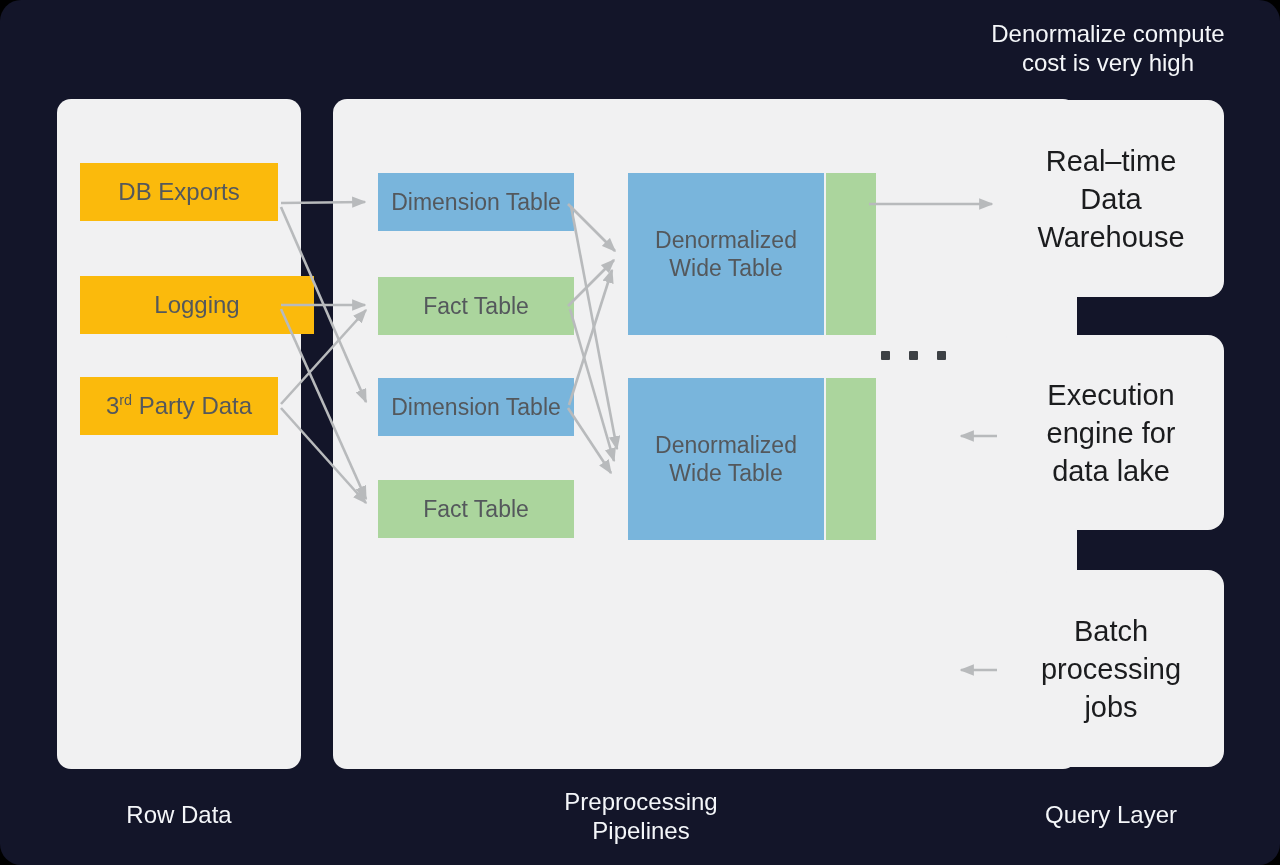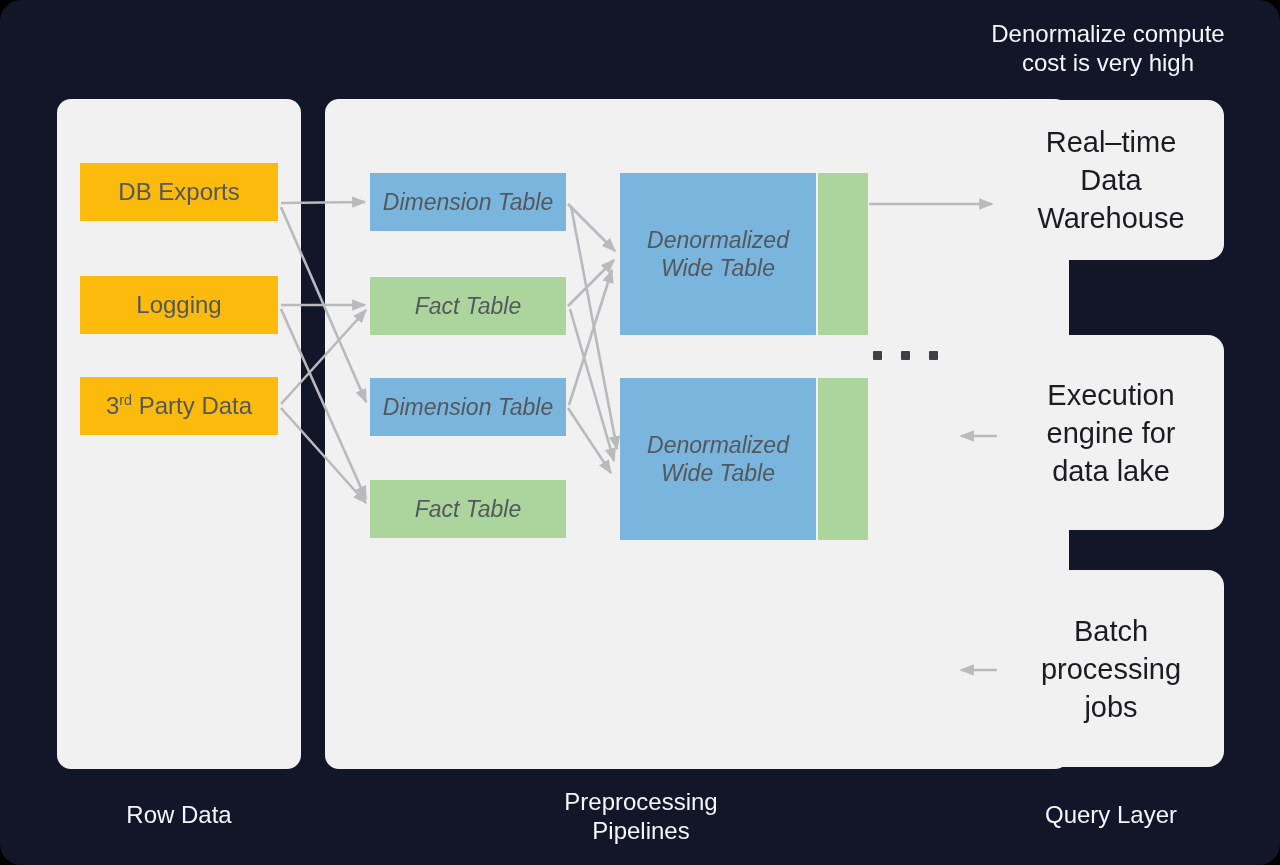--- a/index.html
+++ b/index.html
@@ -45,29 +45,29 @@
 
   <div class="annotation">
     <div>Denormalize compute</div>
     <div>cost is very high</div>
   </div>
 
   <div class="panel" style="left:57px;top:99px;width:244px;height:670px;">
     <div class="node source" style="left:23px;top:64px;width:198px;height:58px;">
       <span>DB Exports</span>
     </div>
-    <div class="node source" style="left:23px;top:177px;width:198px;height:58px;">
+    <div class="node source" style="left:23px;top:177px;width:234px;height:58px;">
       <span>Logging</span>
     </div>
     <div class="node source" style="left:23px;top:278px;width:198px;height:58px;">
       <span><span>3</span><sup>rd</sup><span> Party Data</span></span>
     </div>
   </div>
 
-  <div class="panel" style="left:325px;top:99px;width:744px;height:670px;font-style:italic;">
+  <div class="panel" style="left:333px;top:99px;width:744px;height:670px;">
     <div class="node dimension" style="left:45px;top:74px;width:196px;height:58px;">
       <span>Dimension Table</span>
     </div>
     <div class="node fact" style="left:45px;top:178px;width:196px;height:58px;">
       <span>Fact Table</span>
     </div>
     <div class="node dimension" style="left:45px;top:279px;width:196px;height:58px;">
       <span>Dimension Table</span>
     </div>
     <div class="node fact" style="left:45px;top:381px;width:196px;height:58px;">
@@ -84,21 +84,21 @@
       <div>Denormalized</div>
       <div>Wide Table</div>
     </div>
     <div class="strip" style="left:493px;top:279px;width:50px;height:162px;"></div>
 
     <div class="dot" style="left:548px;top:252px;"></div>
     <div class="dot" style="left:576px;top:252px;"></div>
     <div class="dot" style="left:604px;top:252px;"></div>
   </div>
 
-  <div class="qbox" style="top:100px;height:160px;text-align:center;">
+  <div class="qbox" style="top:100px;height:197px;text-align:center;">
     <div>Real–time</div>
     <div>Data</div>
     <div>Warehouse</div>
   </div>
   <div class="qbox" style="top:570px;height:197px;">
     <div>Batch</div>
     <div>processing</div>
     <div>jobs</div>
   </div>
   <div class="qbox" style="top:335px;height:195px;">

